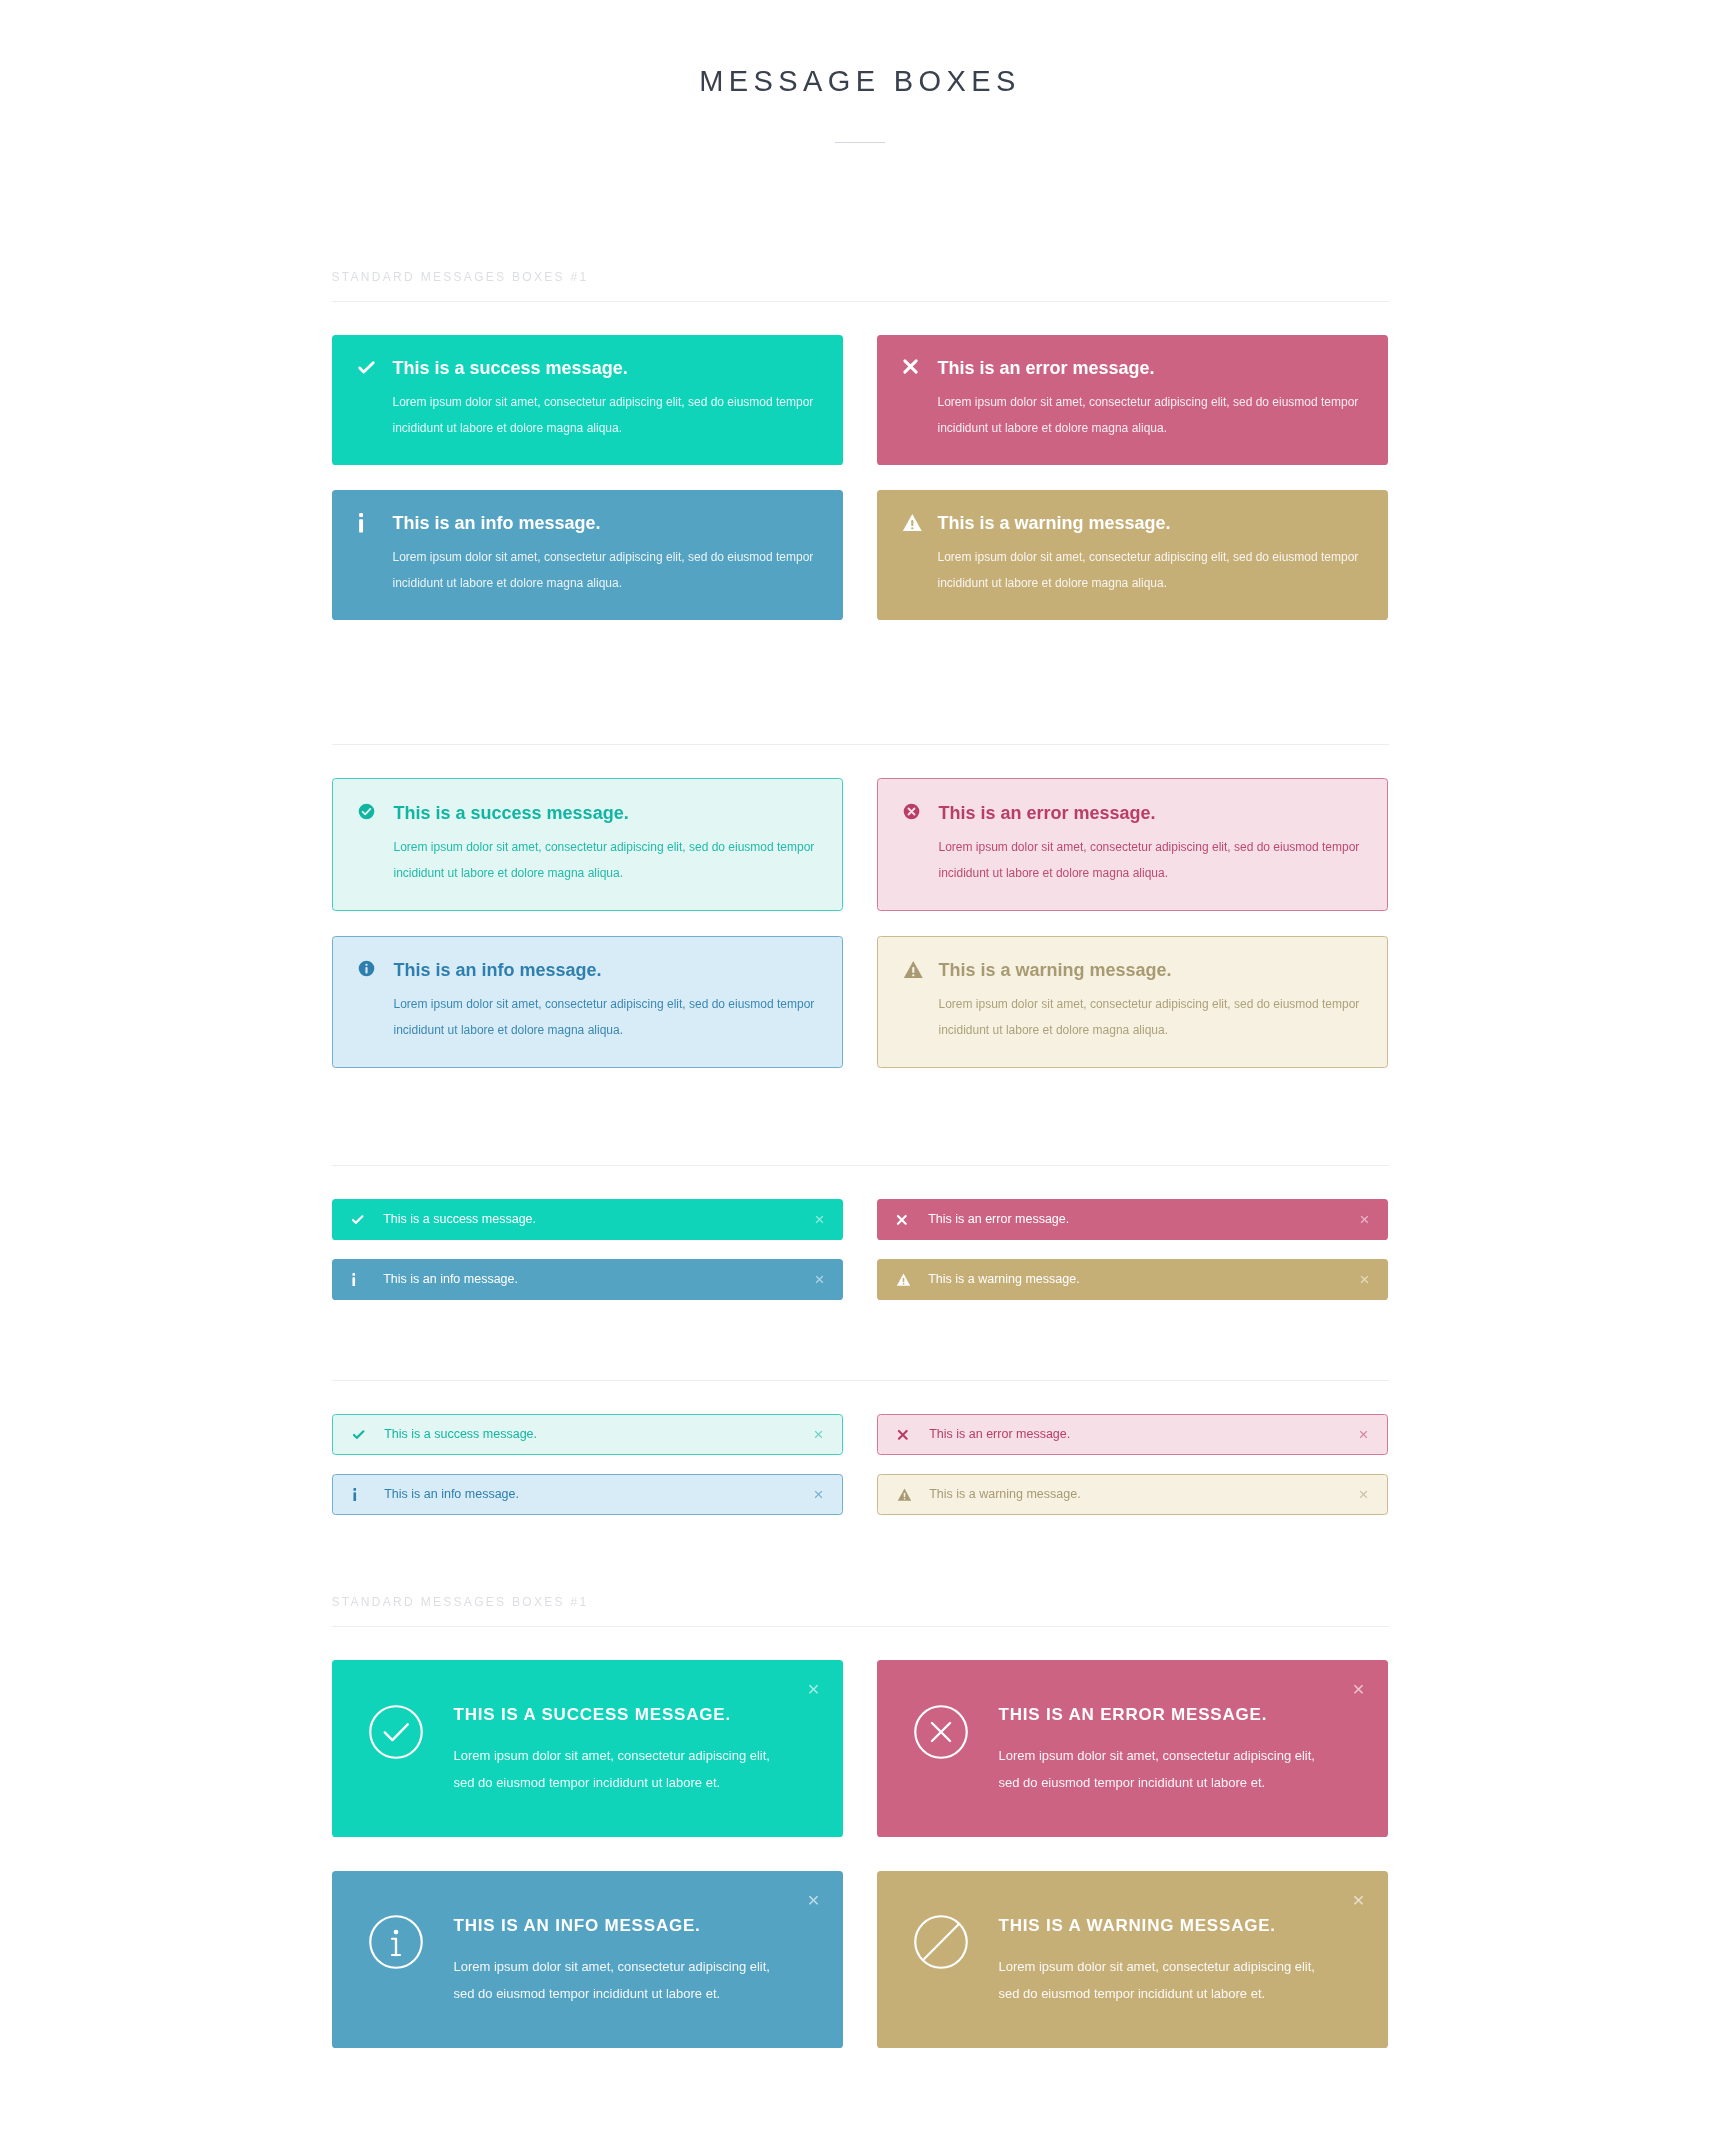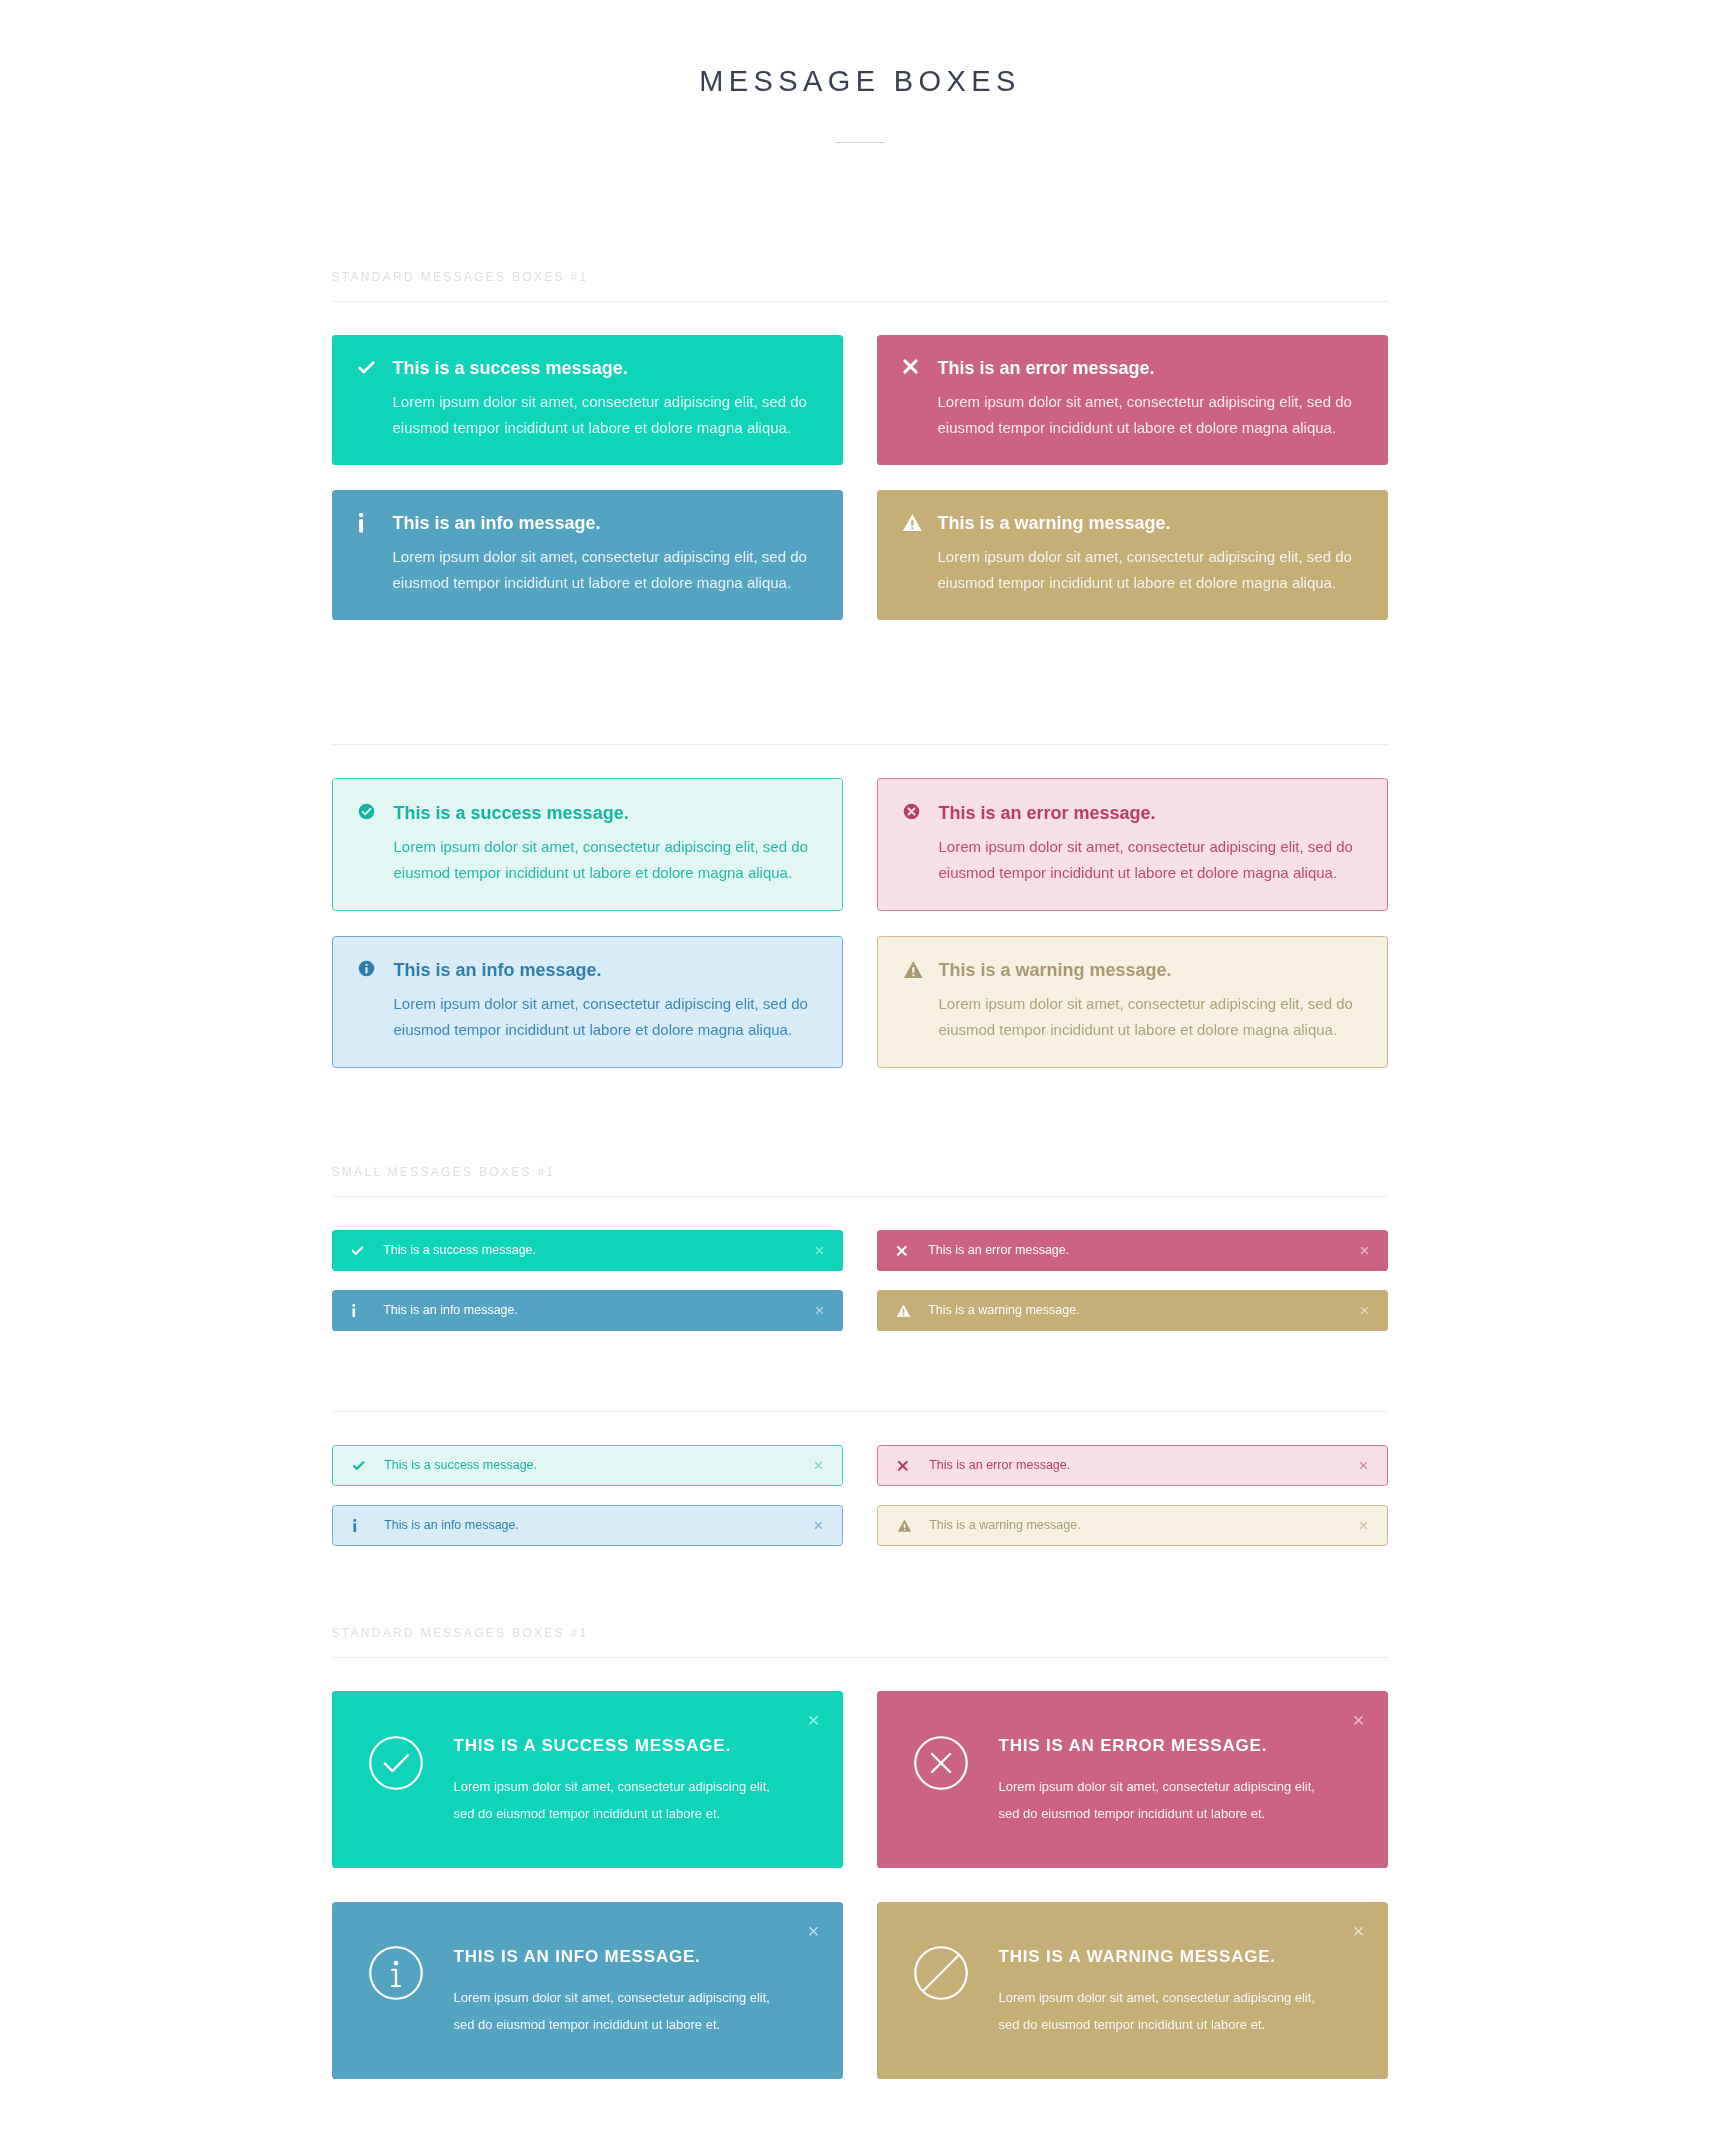--- a/index.html
+++ b/index.html
@@ -78,21 +78,21 @@
     padding-top: 0.9px;
   }
   .msg-std .bd { flex: 1; }
   .msg-std .ttl {
     font-size: 18px;
     font-weight: bold;
     line-height: 23px;
     margin-bottom: 9px;
   }
   .msg-std .txt {
-    font-size: 15px;
+    font-size: 12px;
     line-height: 26px;
   }
 
   .solid { color: #ffffff; }
   .solid .txt { color: rgba(255,255,255,.88); }
   .bg-success { background: #0fd4ba; }
   .bg-error   { background: #cd6382; }
   .bg-info    { background: #54a3c3; }
   .bg-warning { background: #c6ae77; }
 
@@ -330,21 +330,20 @@
             </div>
           </div>
         </div>
 
       </div>
     </div>
 
     <div class="sec-gap-md"></div>
 
     <div class="section">
-      <div class="section-head">SMALL MESSAGES BOXES #1</div>
       <div class="section-rule"></div>
 
       <div class="grid">
 
         <div class="cell">
           <div class="msg-sm solid bg-success">
             <span class="ic">
               <svg width="13.4" height="13.4" viewBox="0 0 24 24">
                   <path d="M3.5 12.5l5 5.2L20.5 6" fill="none" stroke="#fff" stroke-width="3.8" stroke-linecap="round" stroke-linejoin="round"></path>
                 </svg>

